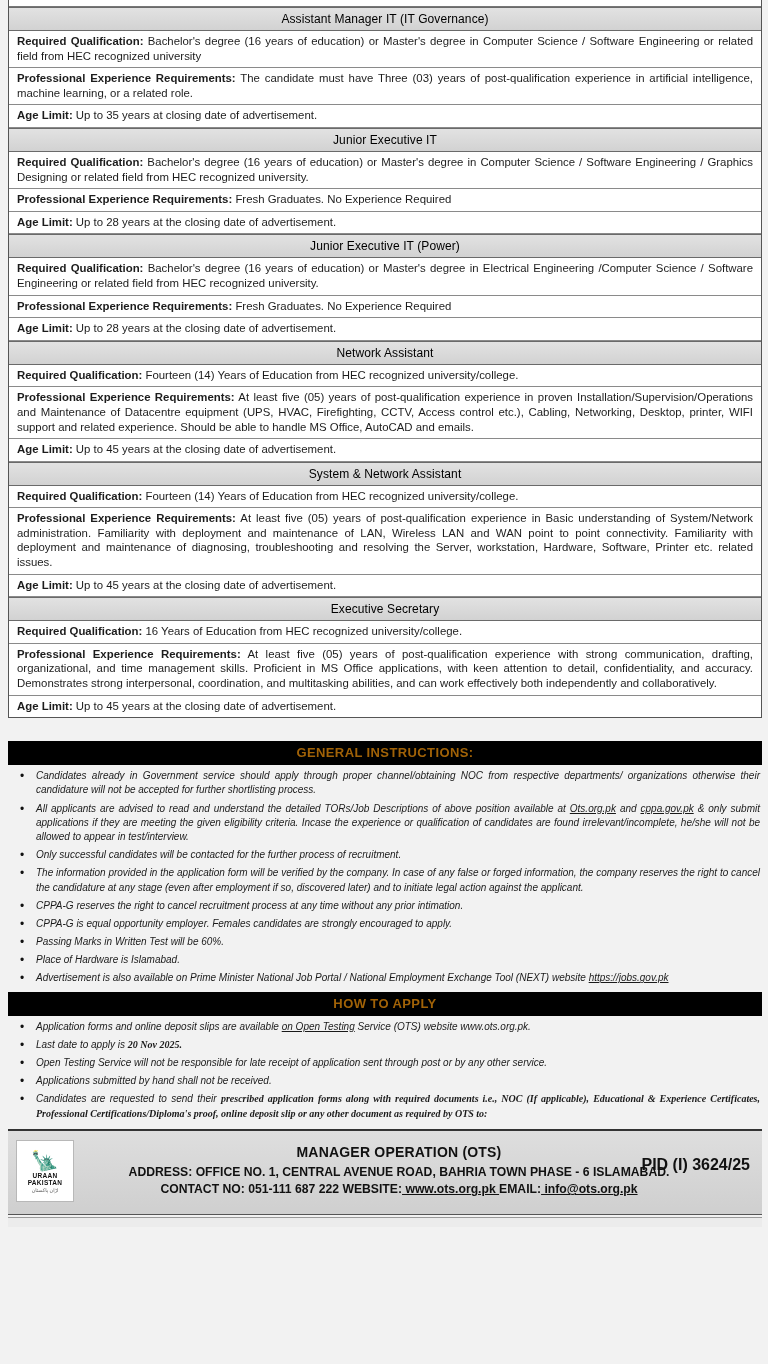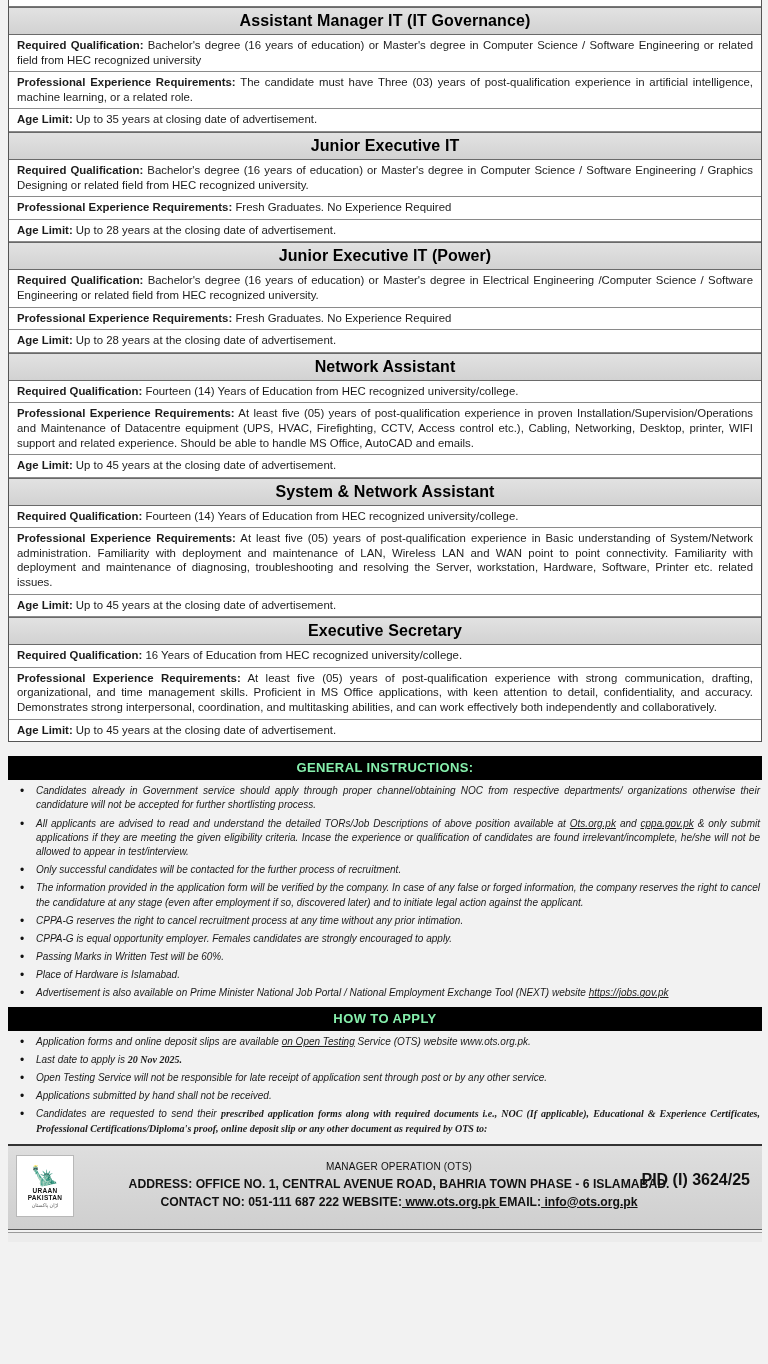--- a/index.html
+++ b/index.html
@@ -32,47 +32,47 @@
     height: 7px;
     overflow: hidden;
     background: #fff;
     border-bottom: 1px solid #777;
   }
   .post-header {
     background: linear-gradient(to bottom, #e2e2e2, #d2d2d2);
     border-top: 1px solid #6a6a6a;
     border-bottom: 1px solid #6a6a6a;
     text-align: center;
-    font-weight: bold;
-    font-size: 16px;
+    font-weight: normal;
+    font-size: 12px;
     padding: 4px 0 4px;
     letter-spacing: .1px;
     color: #000;
   }
   .row {
     border-bottom: 1px solid #8a8a8a;
     padding: 3px 8px 4px 8px;
     font-size: 11.4px;
     line-height: 1.28;
     text-align: justify;
     color: #1c1c1c;
   }
   .row:last-child { border-bottom: none; }
   .lbl { font-weight: bold; }
 
   
   .black-bar {
     background: #000;
-    color: #86efac;
+    color: #a16207;
     text-align: center;
     font-weight: bold;
     font-size: 13px;
     letter-spacing: .4px;
     padding: 4px 0 5px;
-    margin: 14px 6px 0 8px;
+    margin: 23px 6px 0 8px;
   }
   .black-bar.tight { margin-top: 6px; }
 
   
   .bullets {
     margin: 4px 8px 0 10px;
     padding: 0;
     list-style: none;
   }
   .bullets li {
@@ -123,21 +123,21 @@
   }
   .logo .bird { line-height: 1; font-size: 20px; color: #111; transform: rotate(-12deg); }
   .logo .l1 { font-size: 6.5px; font-weight: bold; letter-spacing: .3px; margin-top: 2px; color:#111; }
   .logo .l2 { font-size: 6.5px; font-weight: bold; letter-spacing: .3px; color:#111; }
   .logo .l3 { font-size: 5px; color:#555; margin-top: 1px; }
   .footer-center {
     flex: 1 1 auto;
     text-align: center;
     padding-right: 34px;
   }
-  .f-title { font-weight: normal; font-size: 10px; letter-spacing: .2px; margin-bottom: 4px; }
+  .f-title { font-weight: bold; font-size: 14px; letter-spacing: .2px; margin-bottom: 4px; }
   .f-line { font-weight: bold; font-size: 12.2px; line-height: 1.45; }
   .f-line .val { font-weight: bold; }
   .pid {
     position: absolute;
     right: 12px; top: 25px;
     font-weight: bold;
     font-size: 16px;
   }
   .bottom-edge {
     height: 10px;

